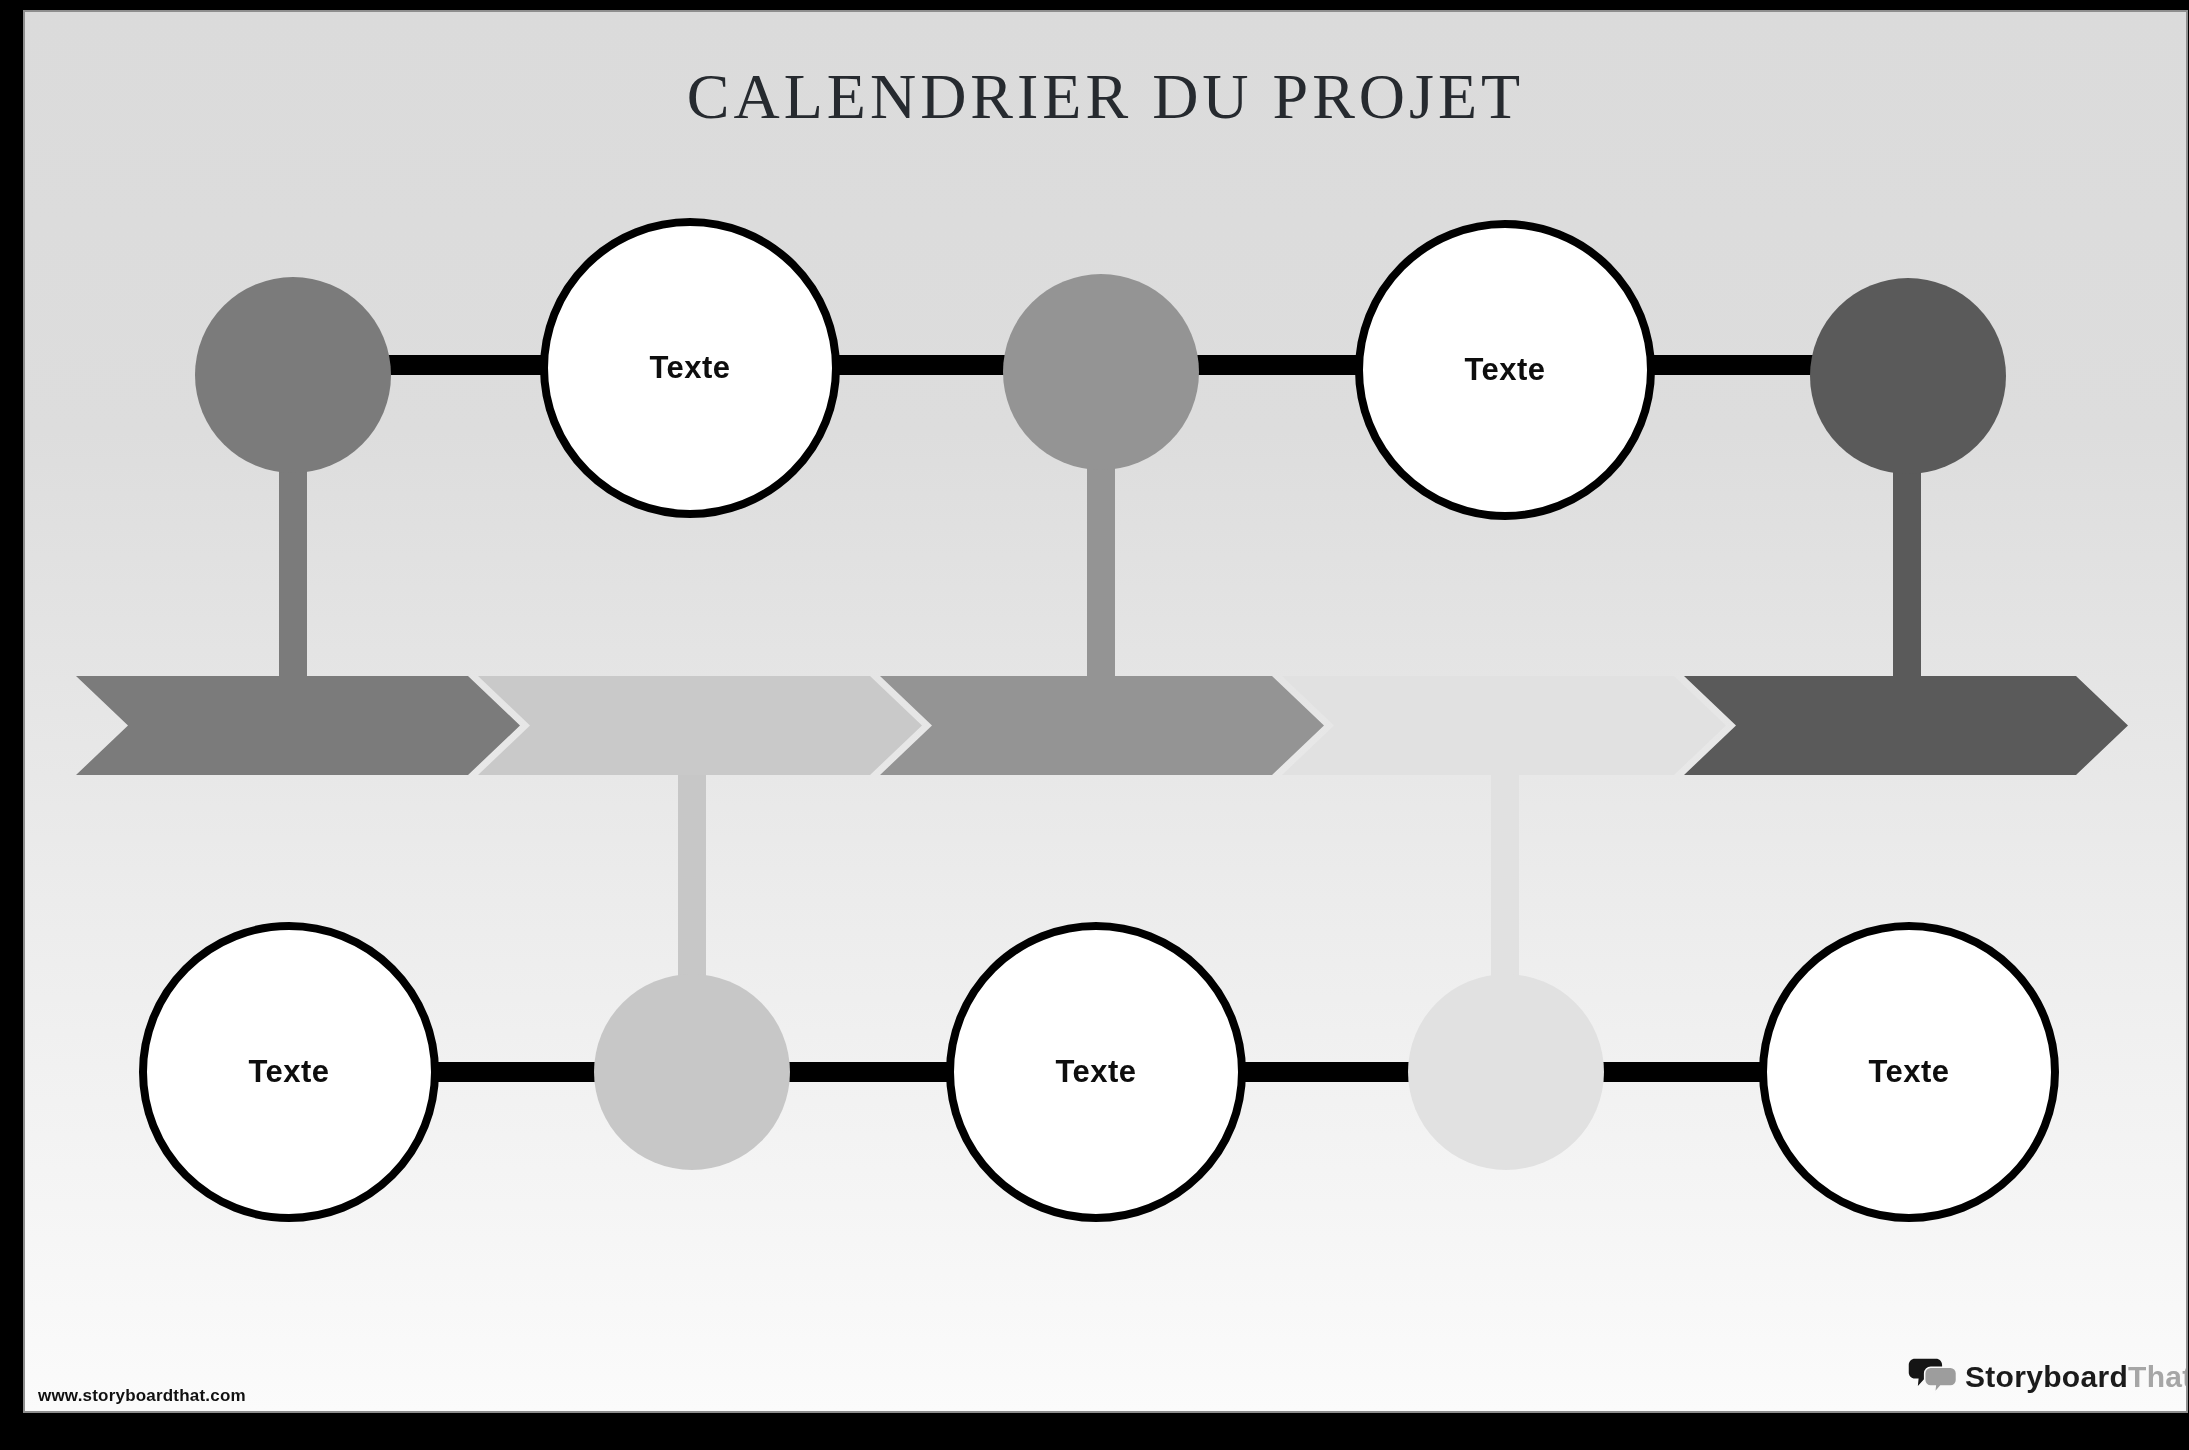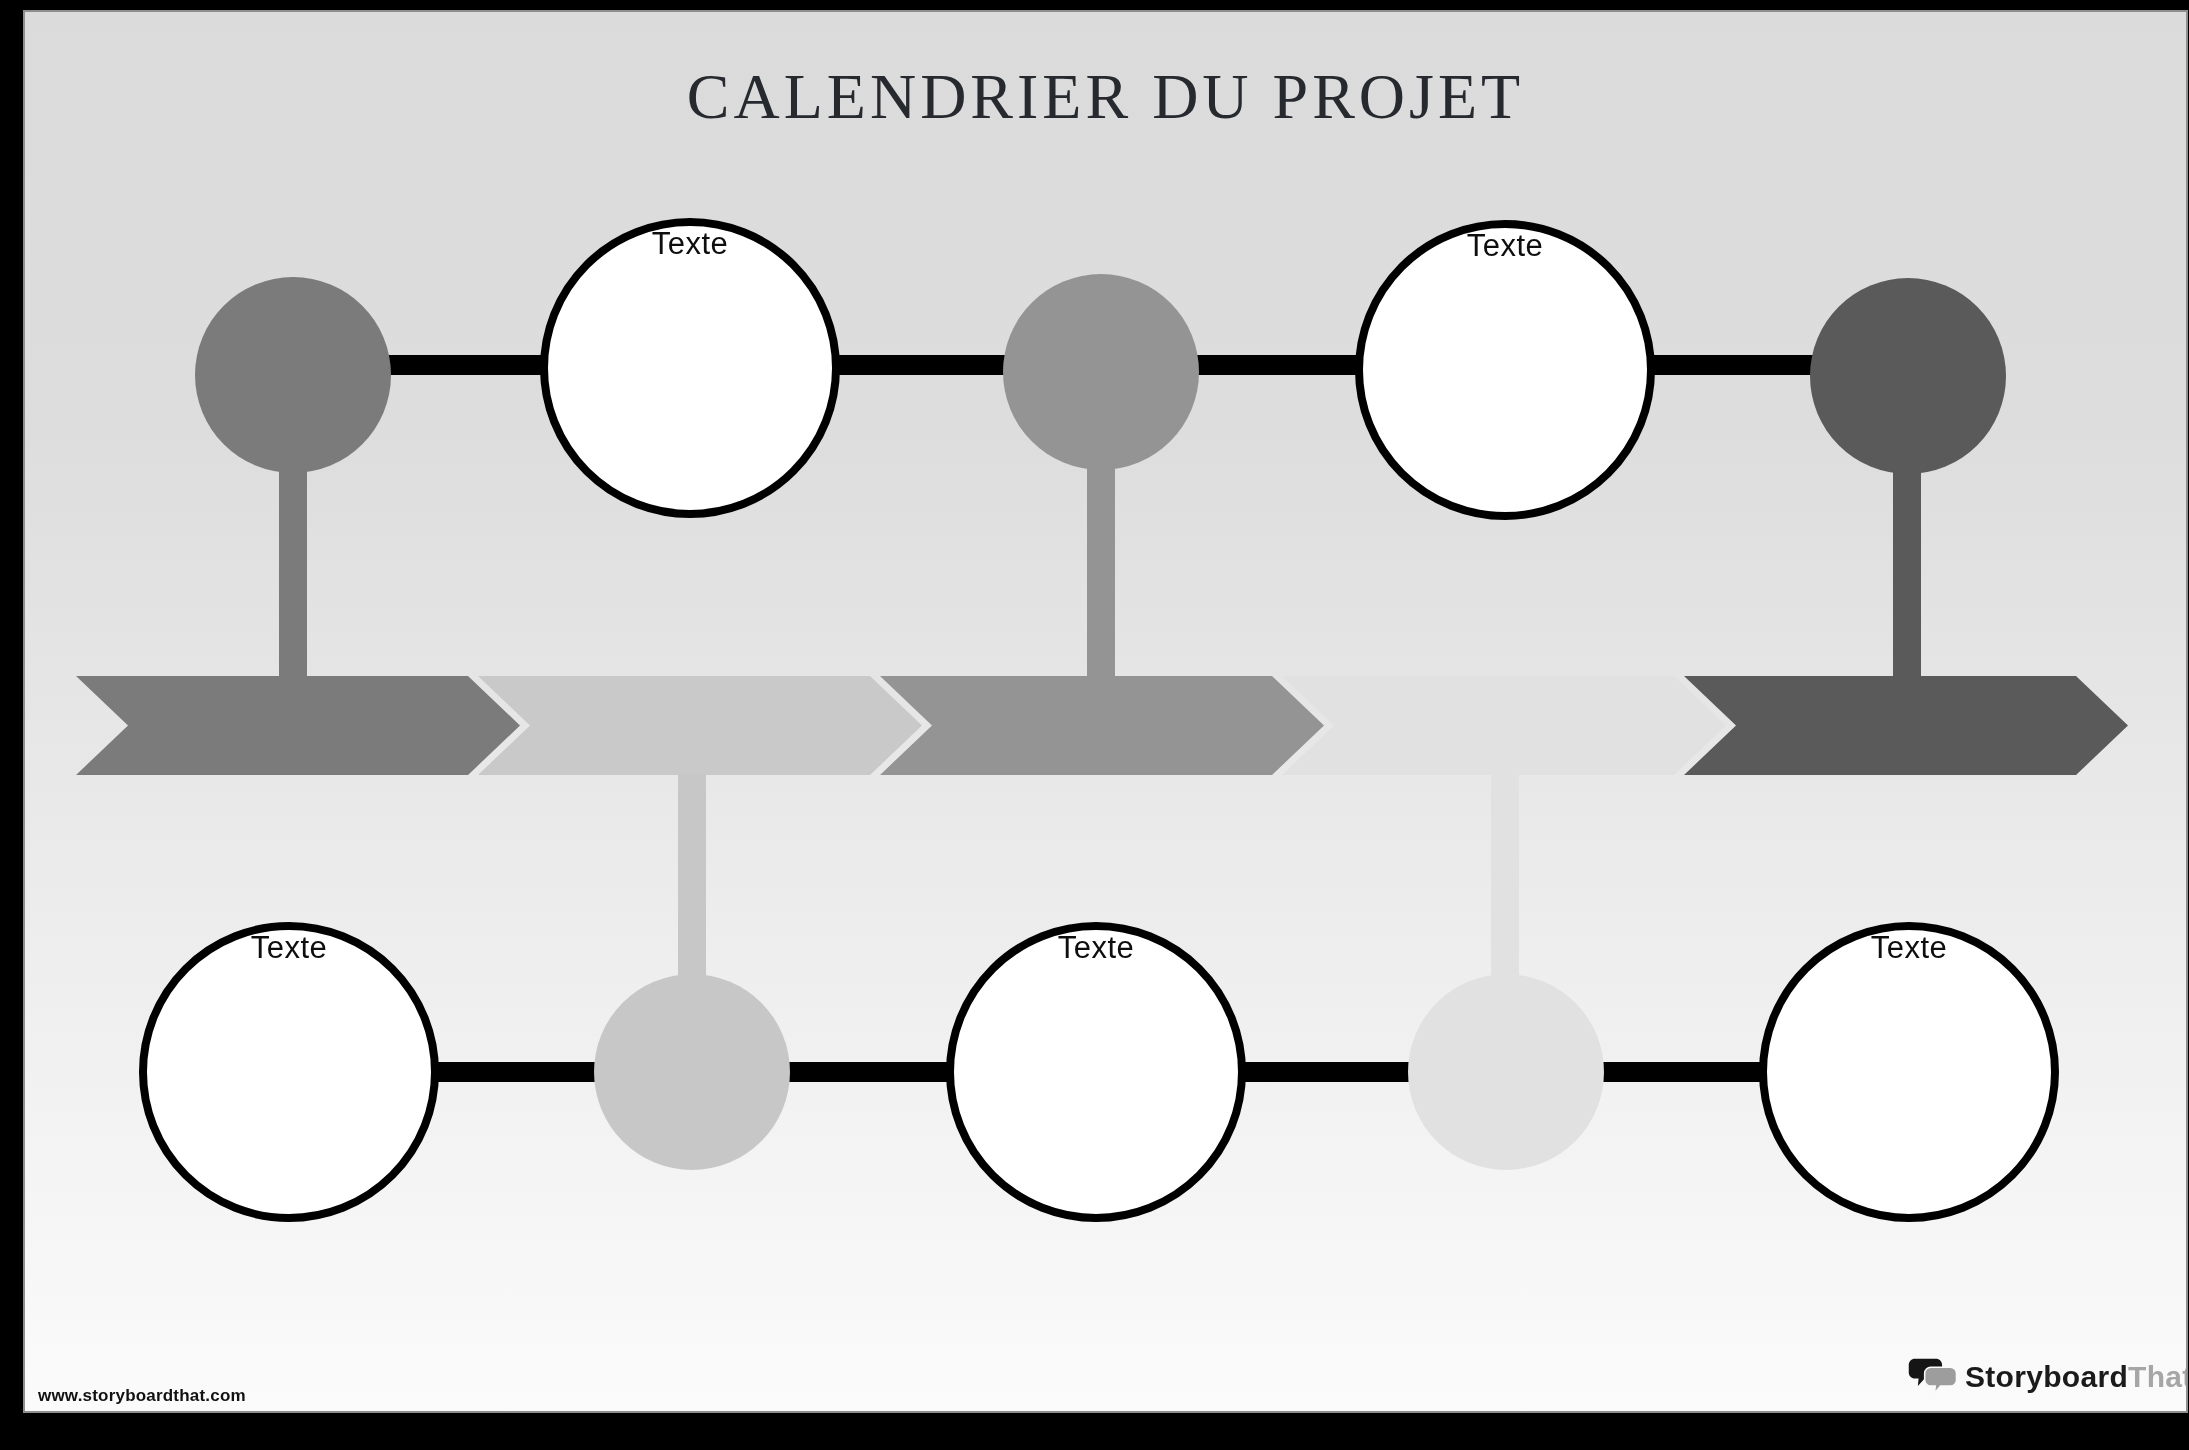--- a/index.html
+++ b/index.html
@@ -68,22 +68,23 @@
   .node.filled {
     width: 196px;
     height: 196px;
   }
   .node.labelled {
     width: 300px;
     height: 300px;
     background: #ffffff;
     border: 8px solid #000000;
     display: flex;
-    align-items: flex-start;
+    align-items: center;
     justify-content: center;
+    font-weight: bold;
   }
   .node-label {
     font-size: 31px;
     color: #0e0e0e;
     letter-spacing: 0.5px;
   }
 
   .site-watermark {
     position: absolute;
     left: 13px;

